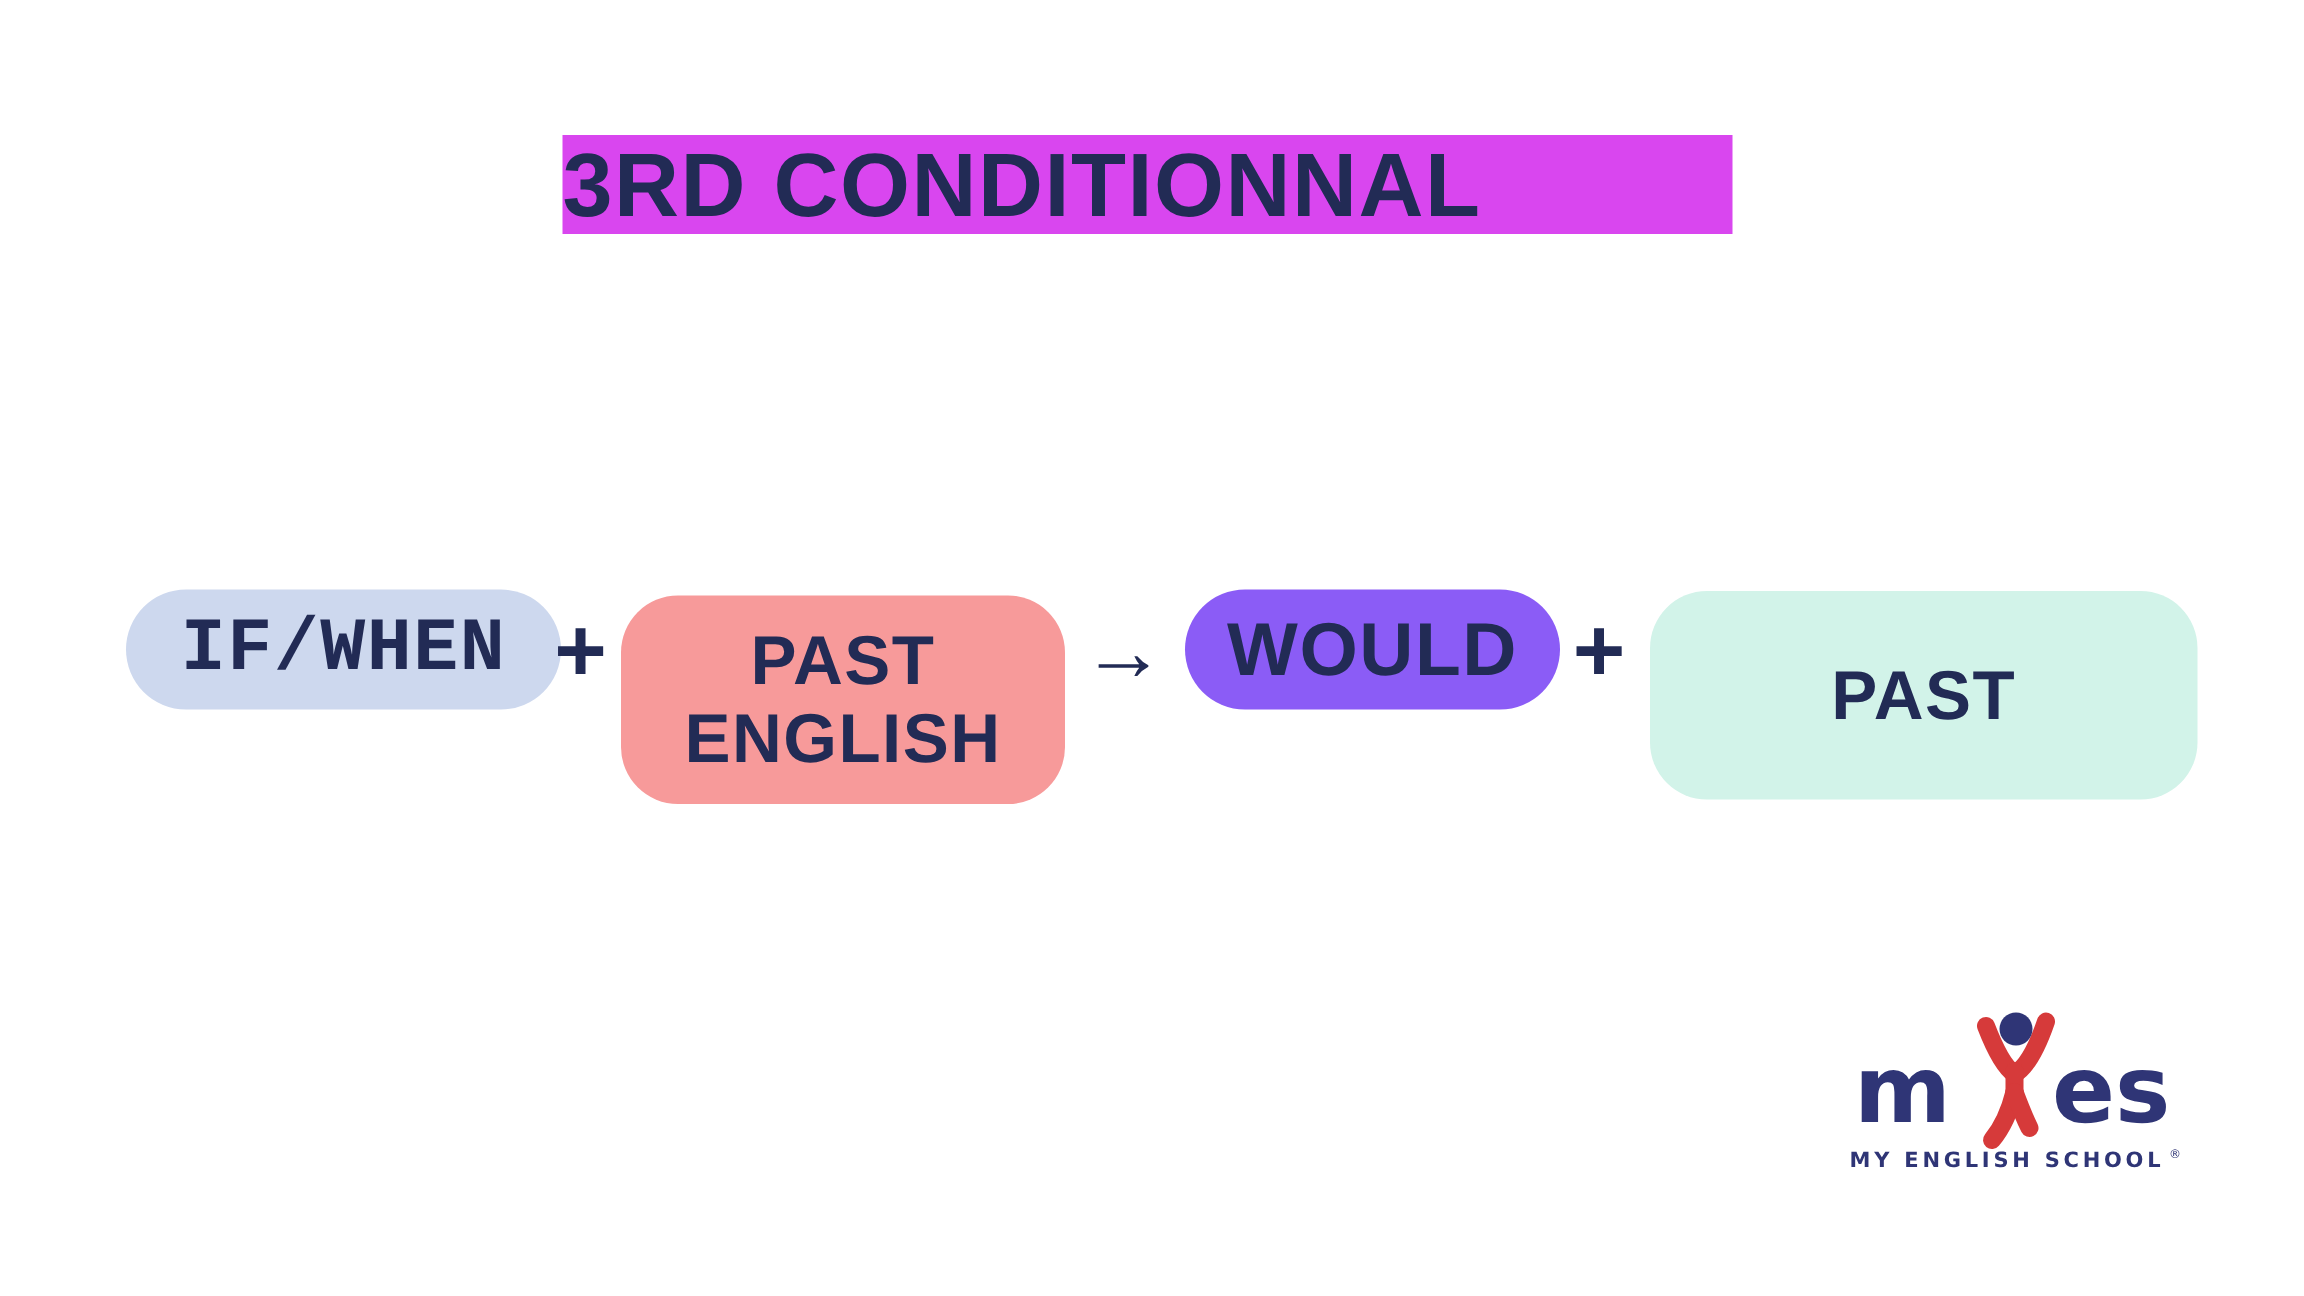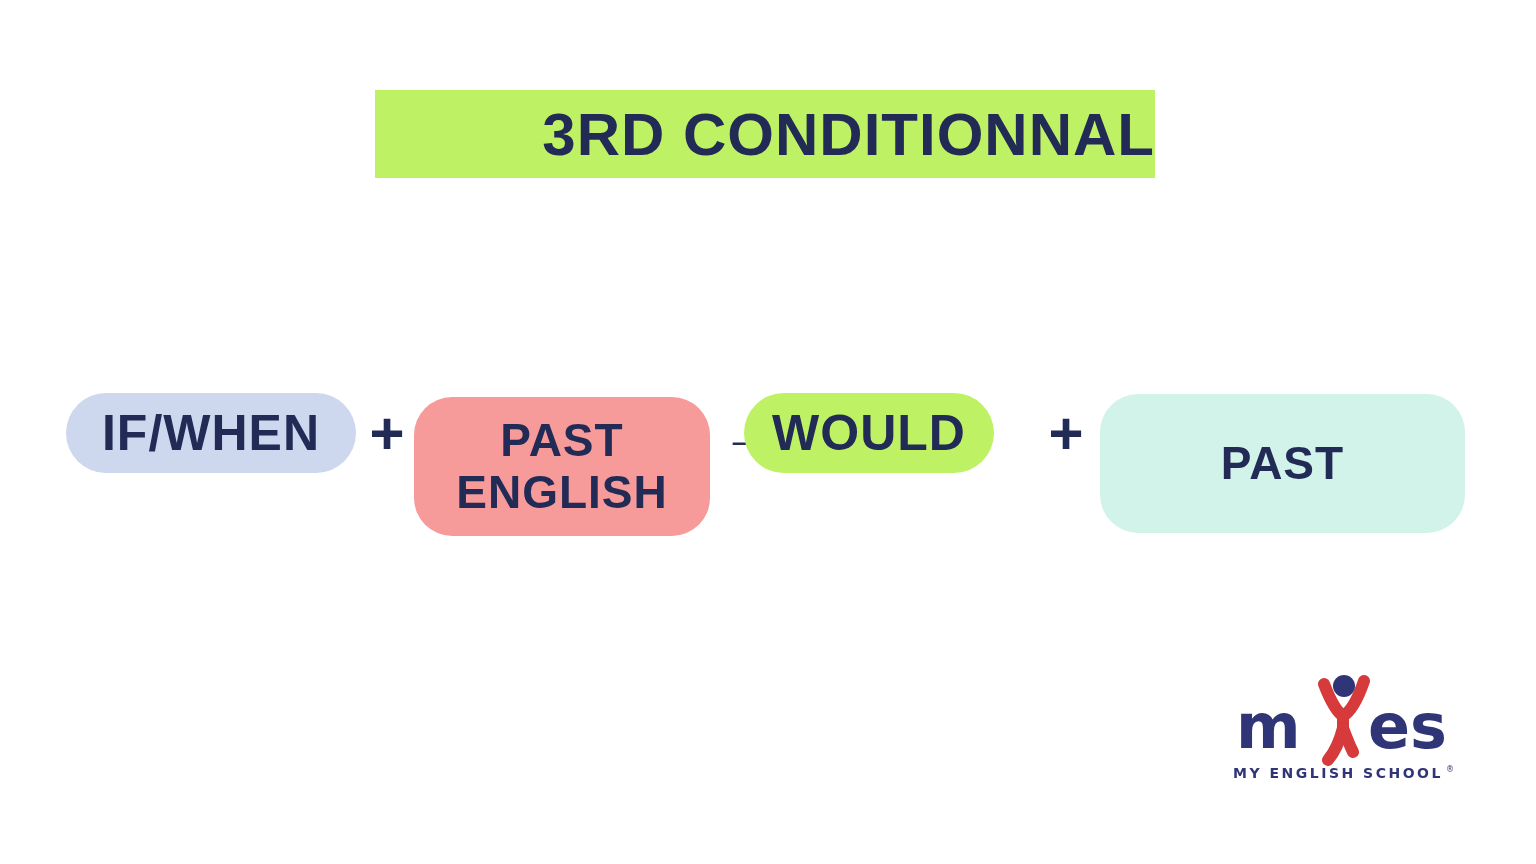--- a/index.html
+++ b/index.html
@@ -15,25 +15,25 @@
     background: #ffffff;
     overflow: hidden;
   }
 
   
   .title-banner {
     position: absolute;
     left: 375px;
     top: 90px;
     width: 780px;
-    height: 88px;
-    background: #bef264;
+    height: 66px;
+    background: #d946ef;
     display: flex;
     align-items: center;
-    justify-content: flex-end;
+    justify-content: flex-start;
   }
   .title-banner h1 {
     margin: 0;
     font-size: 60px;
     font-weight: 700;
     letter-spacing: 1px;
     color: #222b55;
     white-space: nowrap;
   }
 
@@ -48,30 +48,31 @@
     text-align: center;
   }
   .pill {
     height: 80px;
     border-radius: 40px;
     font-size: 50px;
     letter-spacing: 1px;
     white-space: nowrap;
   }
   .pill-ifwhen {
-    left: 66px;
+    left: 84px;
     top: 393px;
     width: 290px;
     background: #cdd8ee;
+    font-family: Liberation Mono, monospace;
   }
   .pill-would {
-    left: 744px;
+    left: 790px;
     top: 393px;
     width: 250px;
-    background: #bef264;
+    background: #8b5cf6;
   }
   .box {
     flex-direction: column;
     border-radius: 38px;
     font-size: 46px;
     line-height: 1.12;
     letter-spacing: 1px;
     margin-top: 36px;
   }
   .box-pastperfect {

